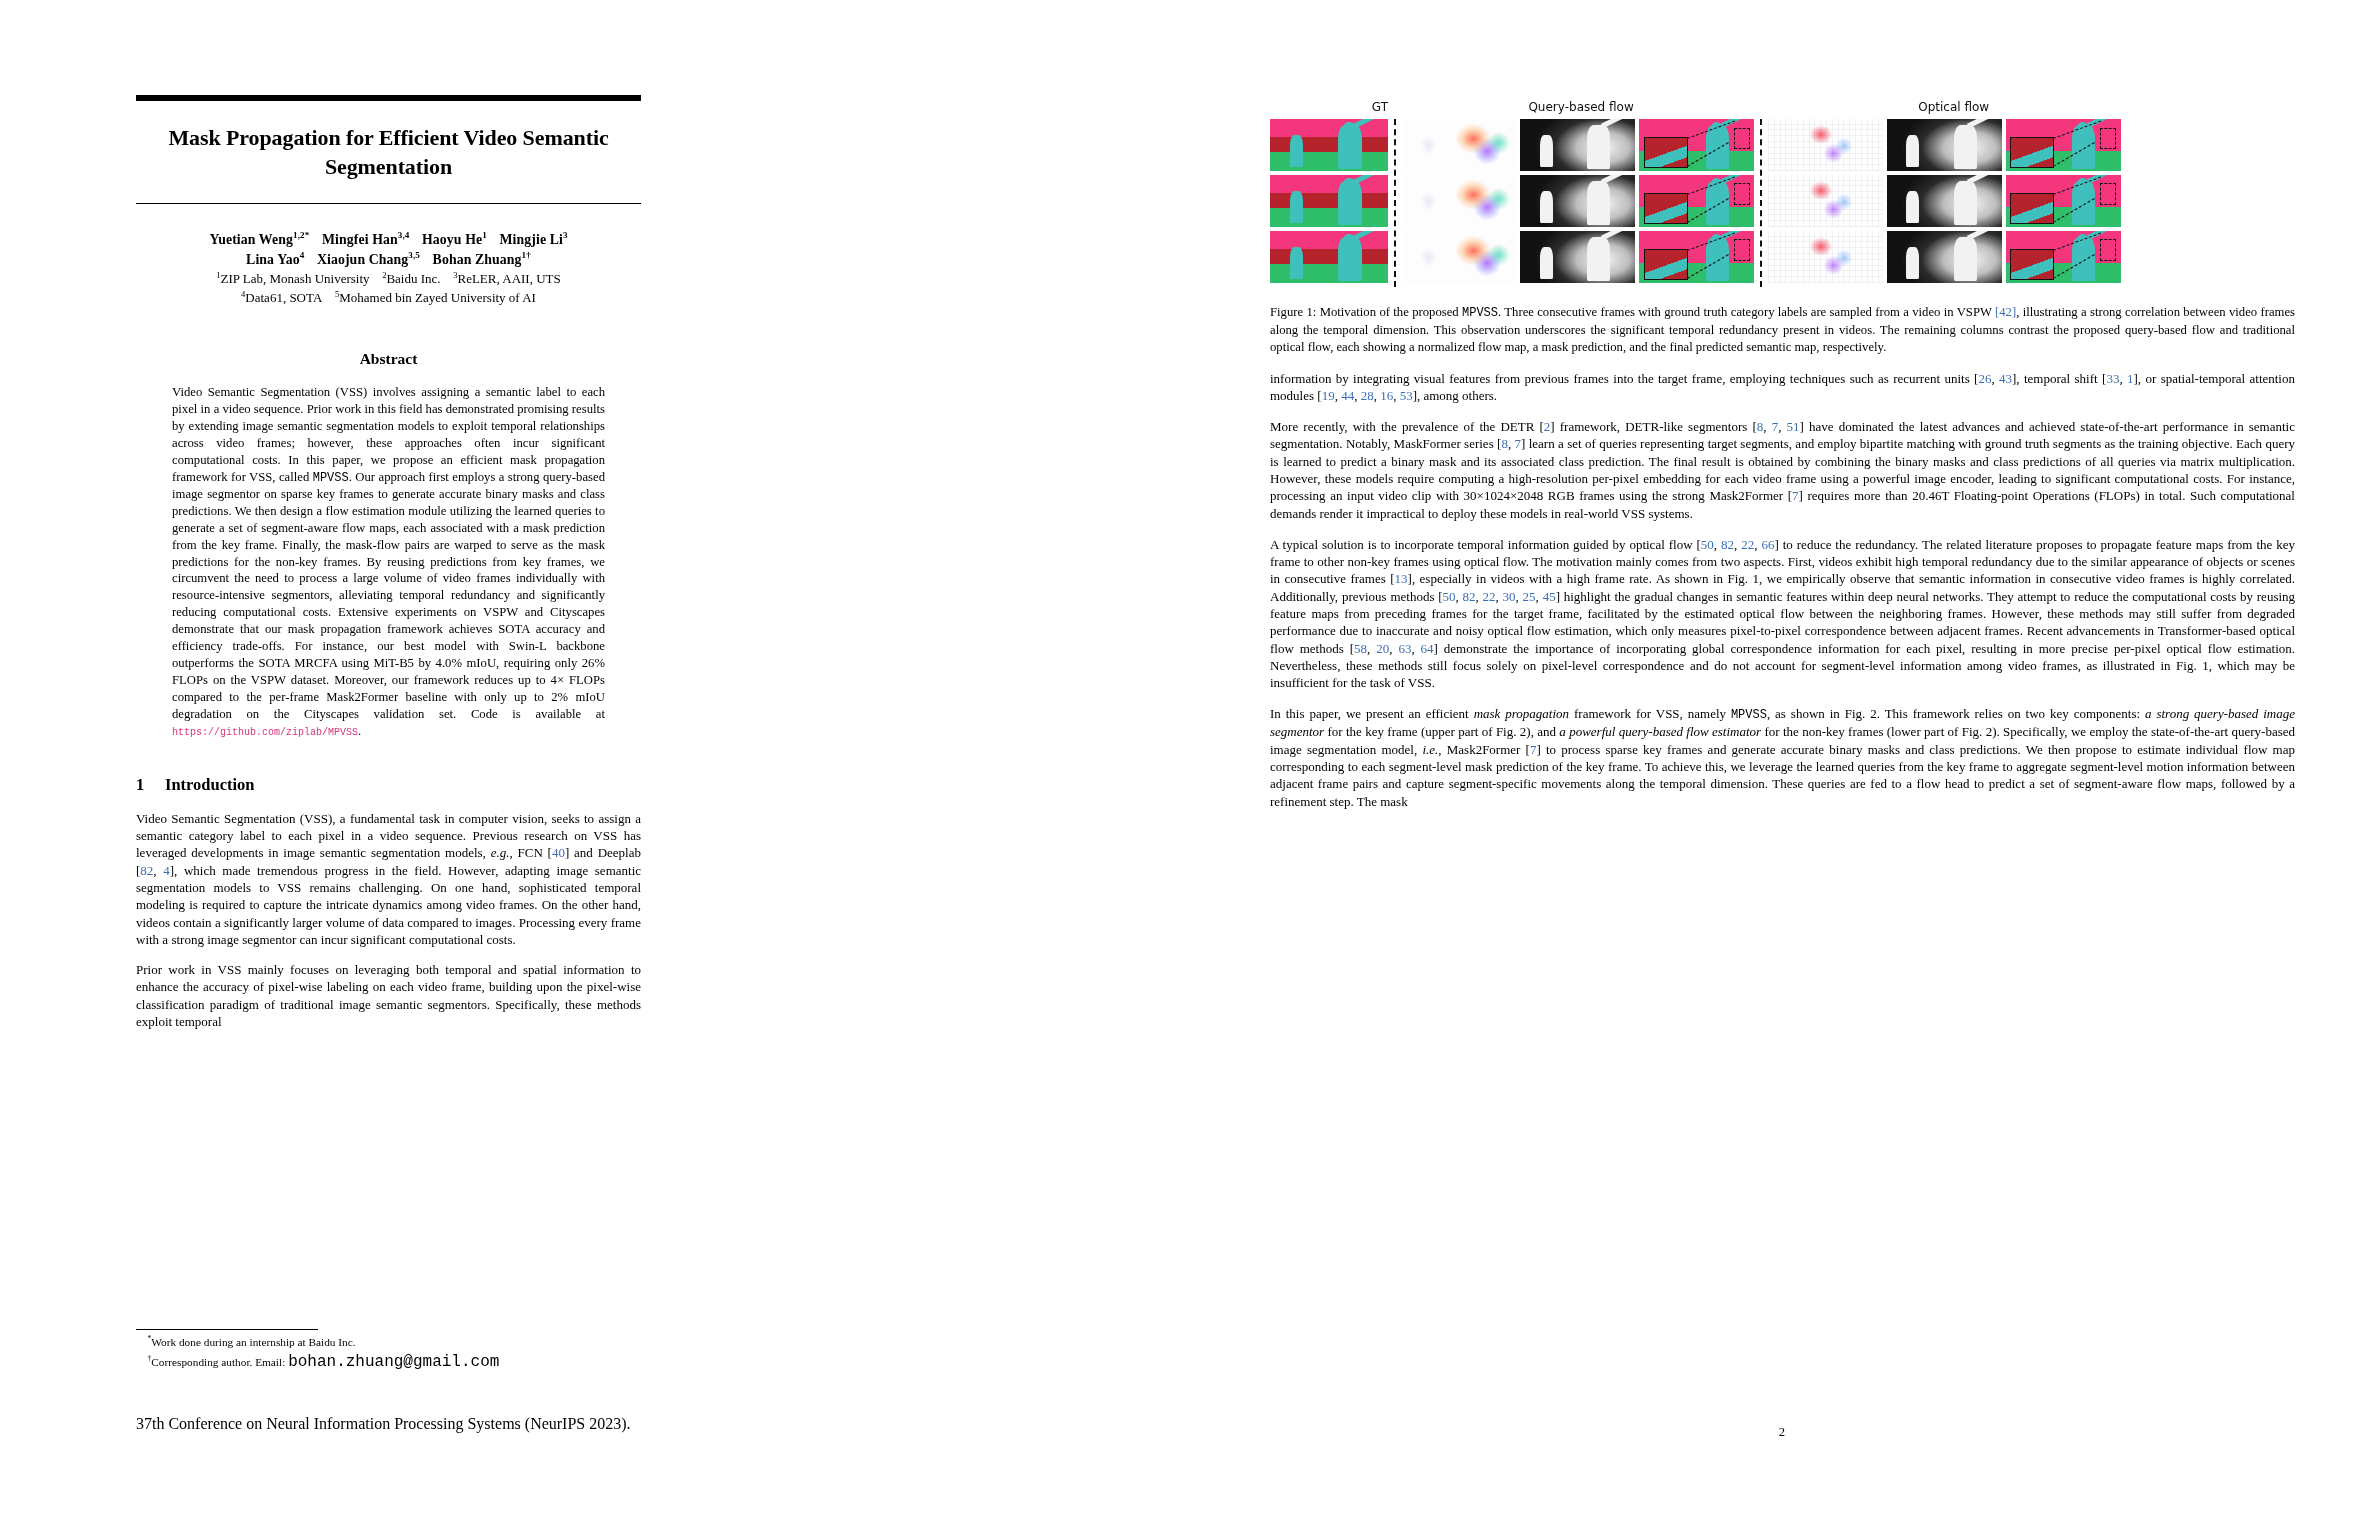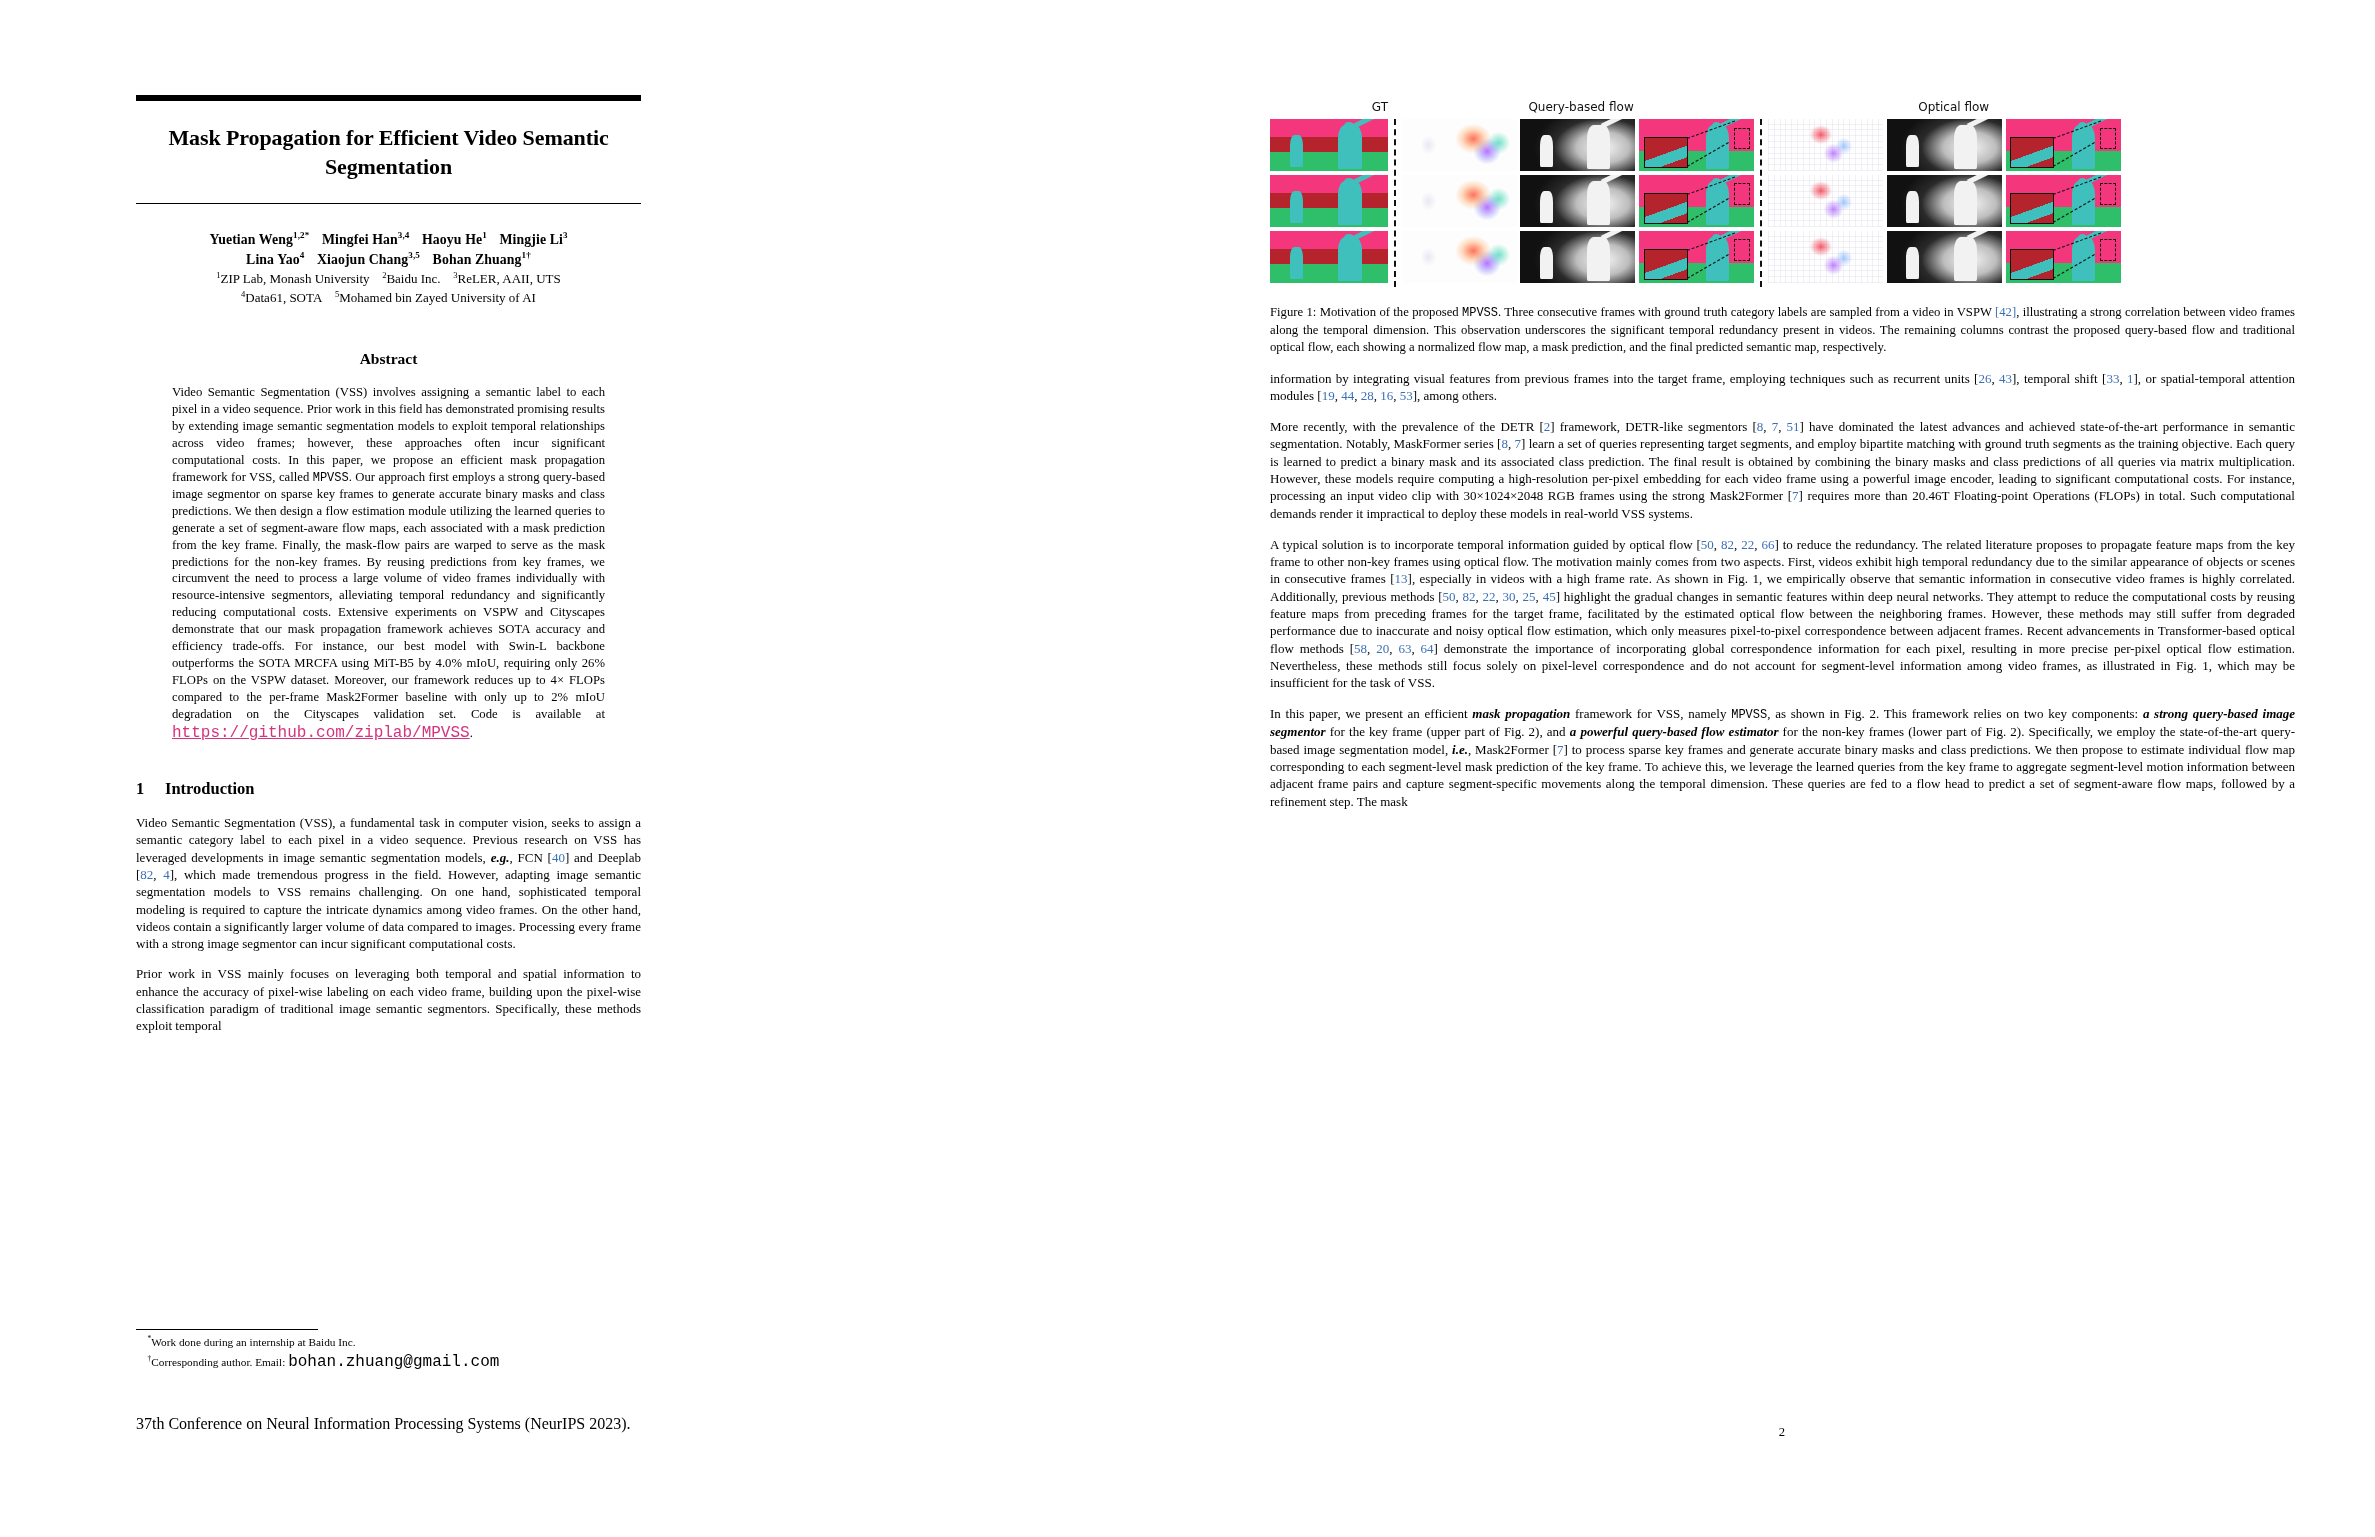--- a/index.html
+++ b/index.html
@@ -71,23 +71,22 @@
     margin: 15.5px 36px 0 36px;
     font-size: 12.7px;
     line-height: 1.335;
     text-align: justify;
     text-justify: inter-word;
     hyphens: auto;
   }
   .abstract-body .mono { font-family: "Liberation Mono","DejaVu Sans Mono",monospace; font-size: 12px; }
   .url {
     font-family: "Liberation Mono","DejaVu Sans Mono",monospace;
-    font-size: 16px;
+    font-size: 10px;
     color: #d6337f;
-    text-decoration: underline;
   }
   .sec-head {
     margin-top: 35px;
     font-size: 16.5px;
     font-weight: bold;
     font-family: Liberation Serif, serif;
   }
   .sec-head .num { display: inline-block; width: 29px; }
   .body-p {
     margin-top: 12.6px;
@@ -252,21 +251,21 @@
     text-align: justify;
     hyphens: auto;
   }
   .page-num {
     position: absolute;
     left: 0; right: 0;
     top: 1425px;
     text-align: center;
     font-size: 12.6px;
   }
-  i.it { font-style: italic; font-weight: bold; }
+  i.it { font-style: italic; }
   .sc { font-family: "Liberation Mono","DejaVu Sans Mono",monospace; font-size: 12px; }
 </style>
 </head>
 <body>
 
 <div class="spread">
 
   <div class="page page-left">
     <div class="lp-content">
 

